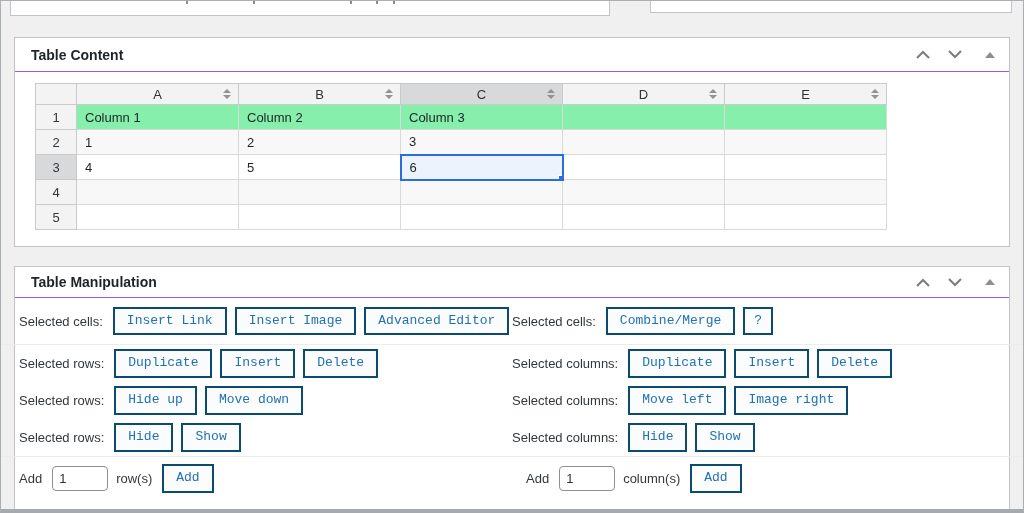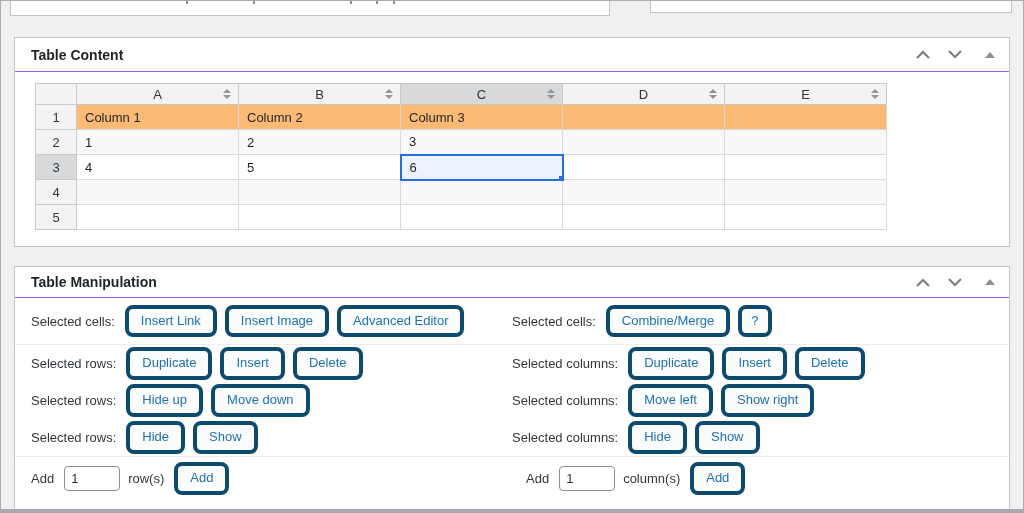--- a/index.html
+++ b/index.html
@@ -43,38 +43,38 @@
   th.corner  { width:41px; }
   th.col-hdr { width:162px; cursor:pointer; }
   th.col-hdr.selected { background:#d8d9da; }
   .sort-icon { position:absolute; right:7px; top:50%; transform:translateY(-50%); cursor:pointer; }
   .sort-icon i { display:block; width:0; height:0; border-left:4px solid transparent; border-right:4px solid transparent; }
   .sort-icon .up { border-bottom:4px solid #8f9496; margin-bottom:2px; }
   .sort-icon .dn { border-top:4px solid #8f9496; }
   .grid td { height:25px; padding:0 8px; color:#1d2327; background:#fff;
              border:1px solid #d8d9da; box-sizing:border-box; overflow:hidden; white-space:nowrap; }
   td.rownum { background:#f3f3f3; border-color:#c9cacb; text-align:center; padding:0; color:#32373c; }
-  tr.blue td:not(.rownum) { background:#fdba74; }
+  tr.blue td:not(.rownum) { background:#86efac; }
   tr.alt  td:not(.rownum) { background:#f8f8f8; }
   tr.sel-row td.rownum { background:#d8d9da; }
   td.selected-cell { background:#edf3fc !important; border:2px solid #2b6de0; position:relative; }
   .cell-handle { position:absolute; right:-4px; bottom:-4px; width:6px; height:6px;
                  background:#2b6de0; border:1px solid #fff; }
 
   
-  .manip-body { padding:0 16px; }
+  .manip-body { padding:0 4px; }
   .manip-row { display:flex; align-items:center; min-height:37px; }
   .manip-row.tall { min-height:46px; }
   .manip-row.add-row { min-height:43px;gap:28px; }
   .bb { border-bottom:1px solid #ececec; margin:0 -16px; padding:0 16px; }
   .bt { border-top:1px solid #ececec; margin:0 -16px; padding:0 16px; }
   .half { width:50%; display:flex; align-items:center; gap:8px; }
   .lbl { font-size:13px; color:#32373c; margin-right:2px; white-space:nowrap; }
-  .btn { font-family:Liberation Sans, sans-serif; font-size:13px; color:#2271b1; background:#fafcfe;
-         border:4px solid #0c4a6e; border-radius:8px; padding:3px 12px; line-height:1.45; cursor:pointer; }
+  .btn { font-family:Liberation Mono, monospace; font-size:13px; color:#2271b1; background:#fafcfe;
+         border:2px solid #0c4a6e; border-radius:0; padding:3px 12px; line-height:1.45; cursor:pointer; }
   .btn.narrow { padding:3px 9px; }
   .count-input { width:56px; height:25px; border:1px solid #8c8f94; border-radius:4px;
                  font-size:13px; padding:0 6px; box-sizing:border-box; color:#2c3338; font-family:inherit; }
 </style>
 </head>
 <body>
 
 <div class="frame"></div>
 
 <div class="partial-panel partial-left">
@@ -234,21 +234,21 @@
 
     <div class="manip-row">
       <div class="half">
         <span class="lbl">Selected rows:</span>
         <button class="btn">Hide up</button>
         <button class="btn">Move down</button>
       </div>
       <div class="half">
         <span class="lbl">Selected columns:</span>
         <button class="btn">Move left</button>
-        <button class="btn">Show right</button>
+        <button class="btn">Image right</button>
       </div>
     </div>
 
     <div class="manip-row">
       <div class="half">
         <span class="lbl">Selected rows:</span>
         <button class="btn">Hide</button>
         <button class="btn">Show</button>
       </div>
       <div class="half">

